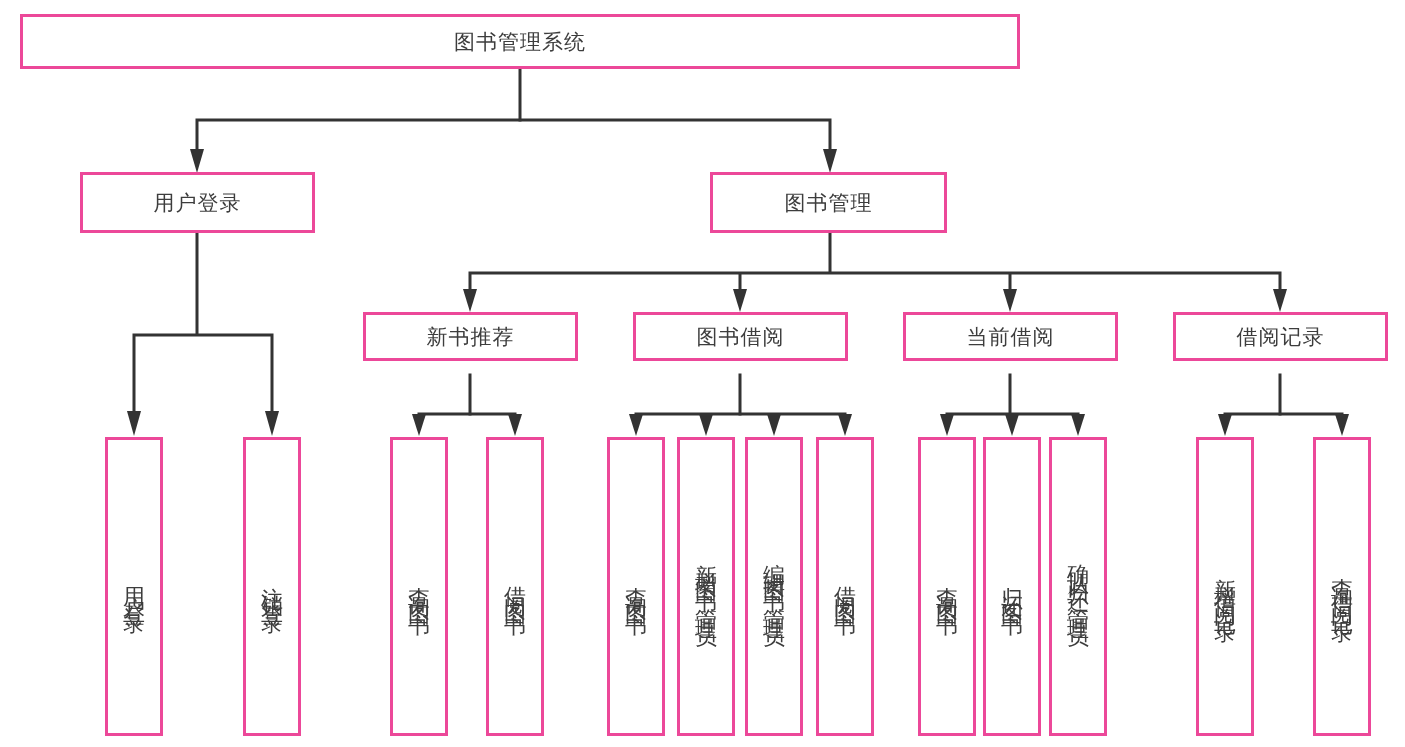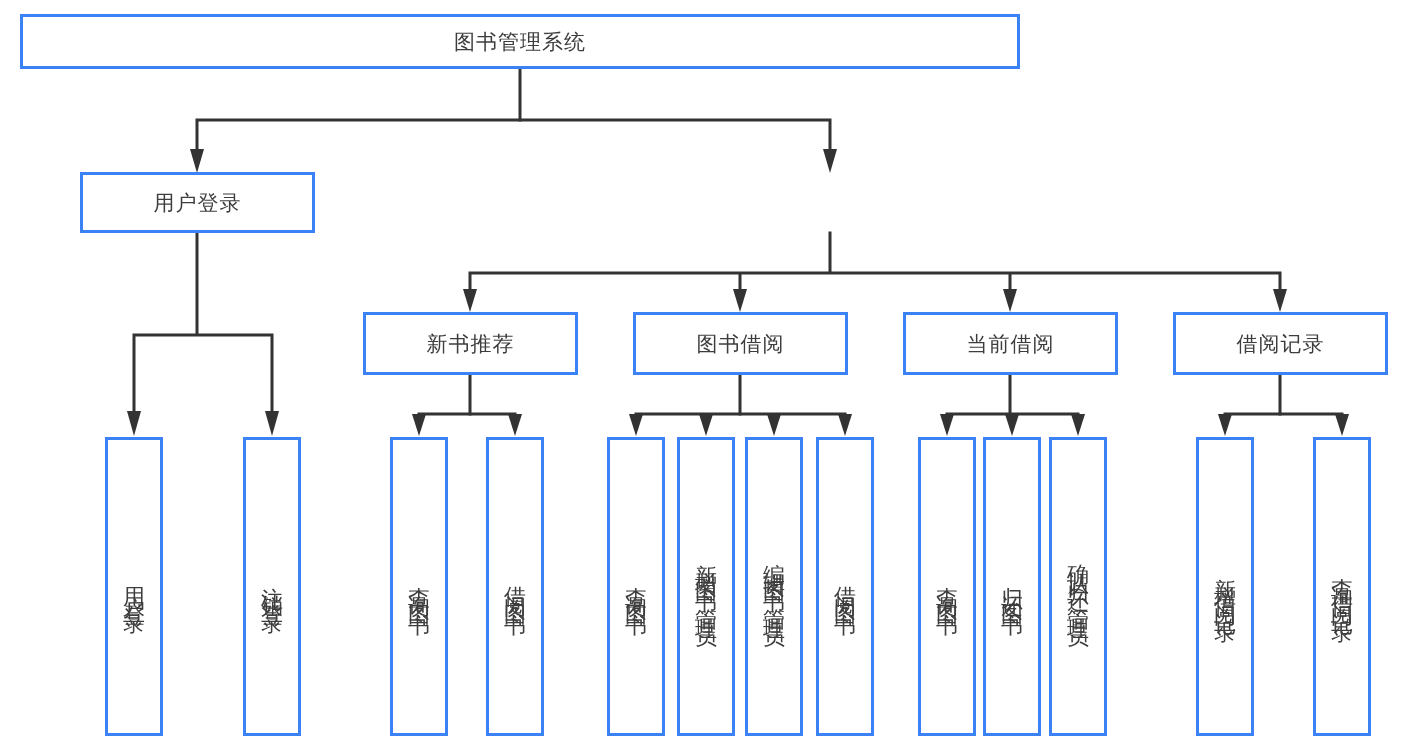--- a/index.html
+++ b/index.html
@@ -18,37 +18,37 @@
   .connectors {
     position: absolute;
     left: 0;
     top: 0;
     width: 1405px;
     height: 747px;
   }
   .box {
     position: absolute;
     box-sizing: border-box;
-    border: 3px solid #3b82f6;
+    border: 3px solid #ec4899;
     background: #ffffff;
     display: flex;
     align-items: center;
     justify-content: center;
   }
   .hlabel {
     font-size: 21px;
     color: #3d3d3d;
     letter-spacing: 1px;
     white-space: nowrap;
   }
   .root-box   { left: 20px;  top: 14px;  width: 1000px; height: 55px; }
   .l2-box     { top: 172px; height: 61px; }
   .l2-a       { left: 80px;  width: 235px; }
   .l2-b       { left: 710px; width: 237px; }
-  .l3-box     { top: 312px; height: 63px; }
+  .l3-box     { top: 312px; height: 49px; }
   .l3-1       { left: 363px;  width: 215px; }
   .l3-2       { left: 633px;  width: 215px; }
   .l3-3       { left: 903px;  width: 215px; justify-content: center; }
   .l3-4       { left: 1173px; width: 215px; }
   .leaf {
     top: 437px;
     width: 58px;
     height: 299px;
   }
   .vtext {
@@ -121,20 +121,23 @@
     </g>
   </svg>
 
   <div class="box root-box">
     <span class="hlabel">图书管理系统</span>
   </div>
 
   <div class="box l2-box l2-a">
     <span class="hlabel">用户登录</span>
   </div>
+  <div class="box l2-box l2-b">
+    <span class="hlabel">图书管理</span>
+  </div>
 
   <div class="box l3-box l3-1">
     <span class="hlabel">新书推荐</span>
   </div>
   <div class="box l3-box l3-2">
     <span class="hlabel">图书借阅</span>
   </div>
   <div class="box l3-box l3-3">
     <span class="hlabel">当前借阅</span>
   </div>

